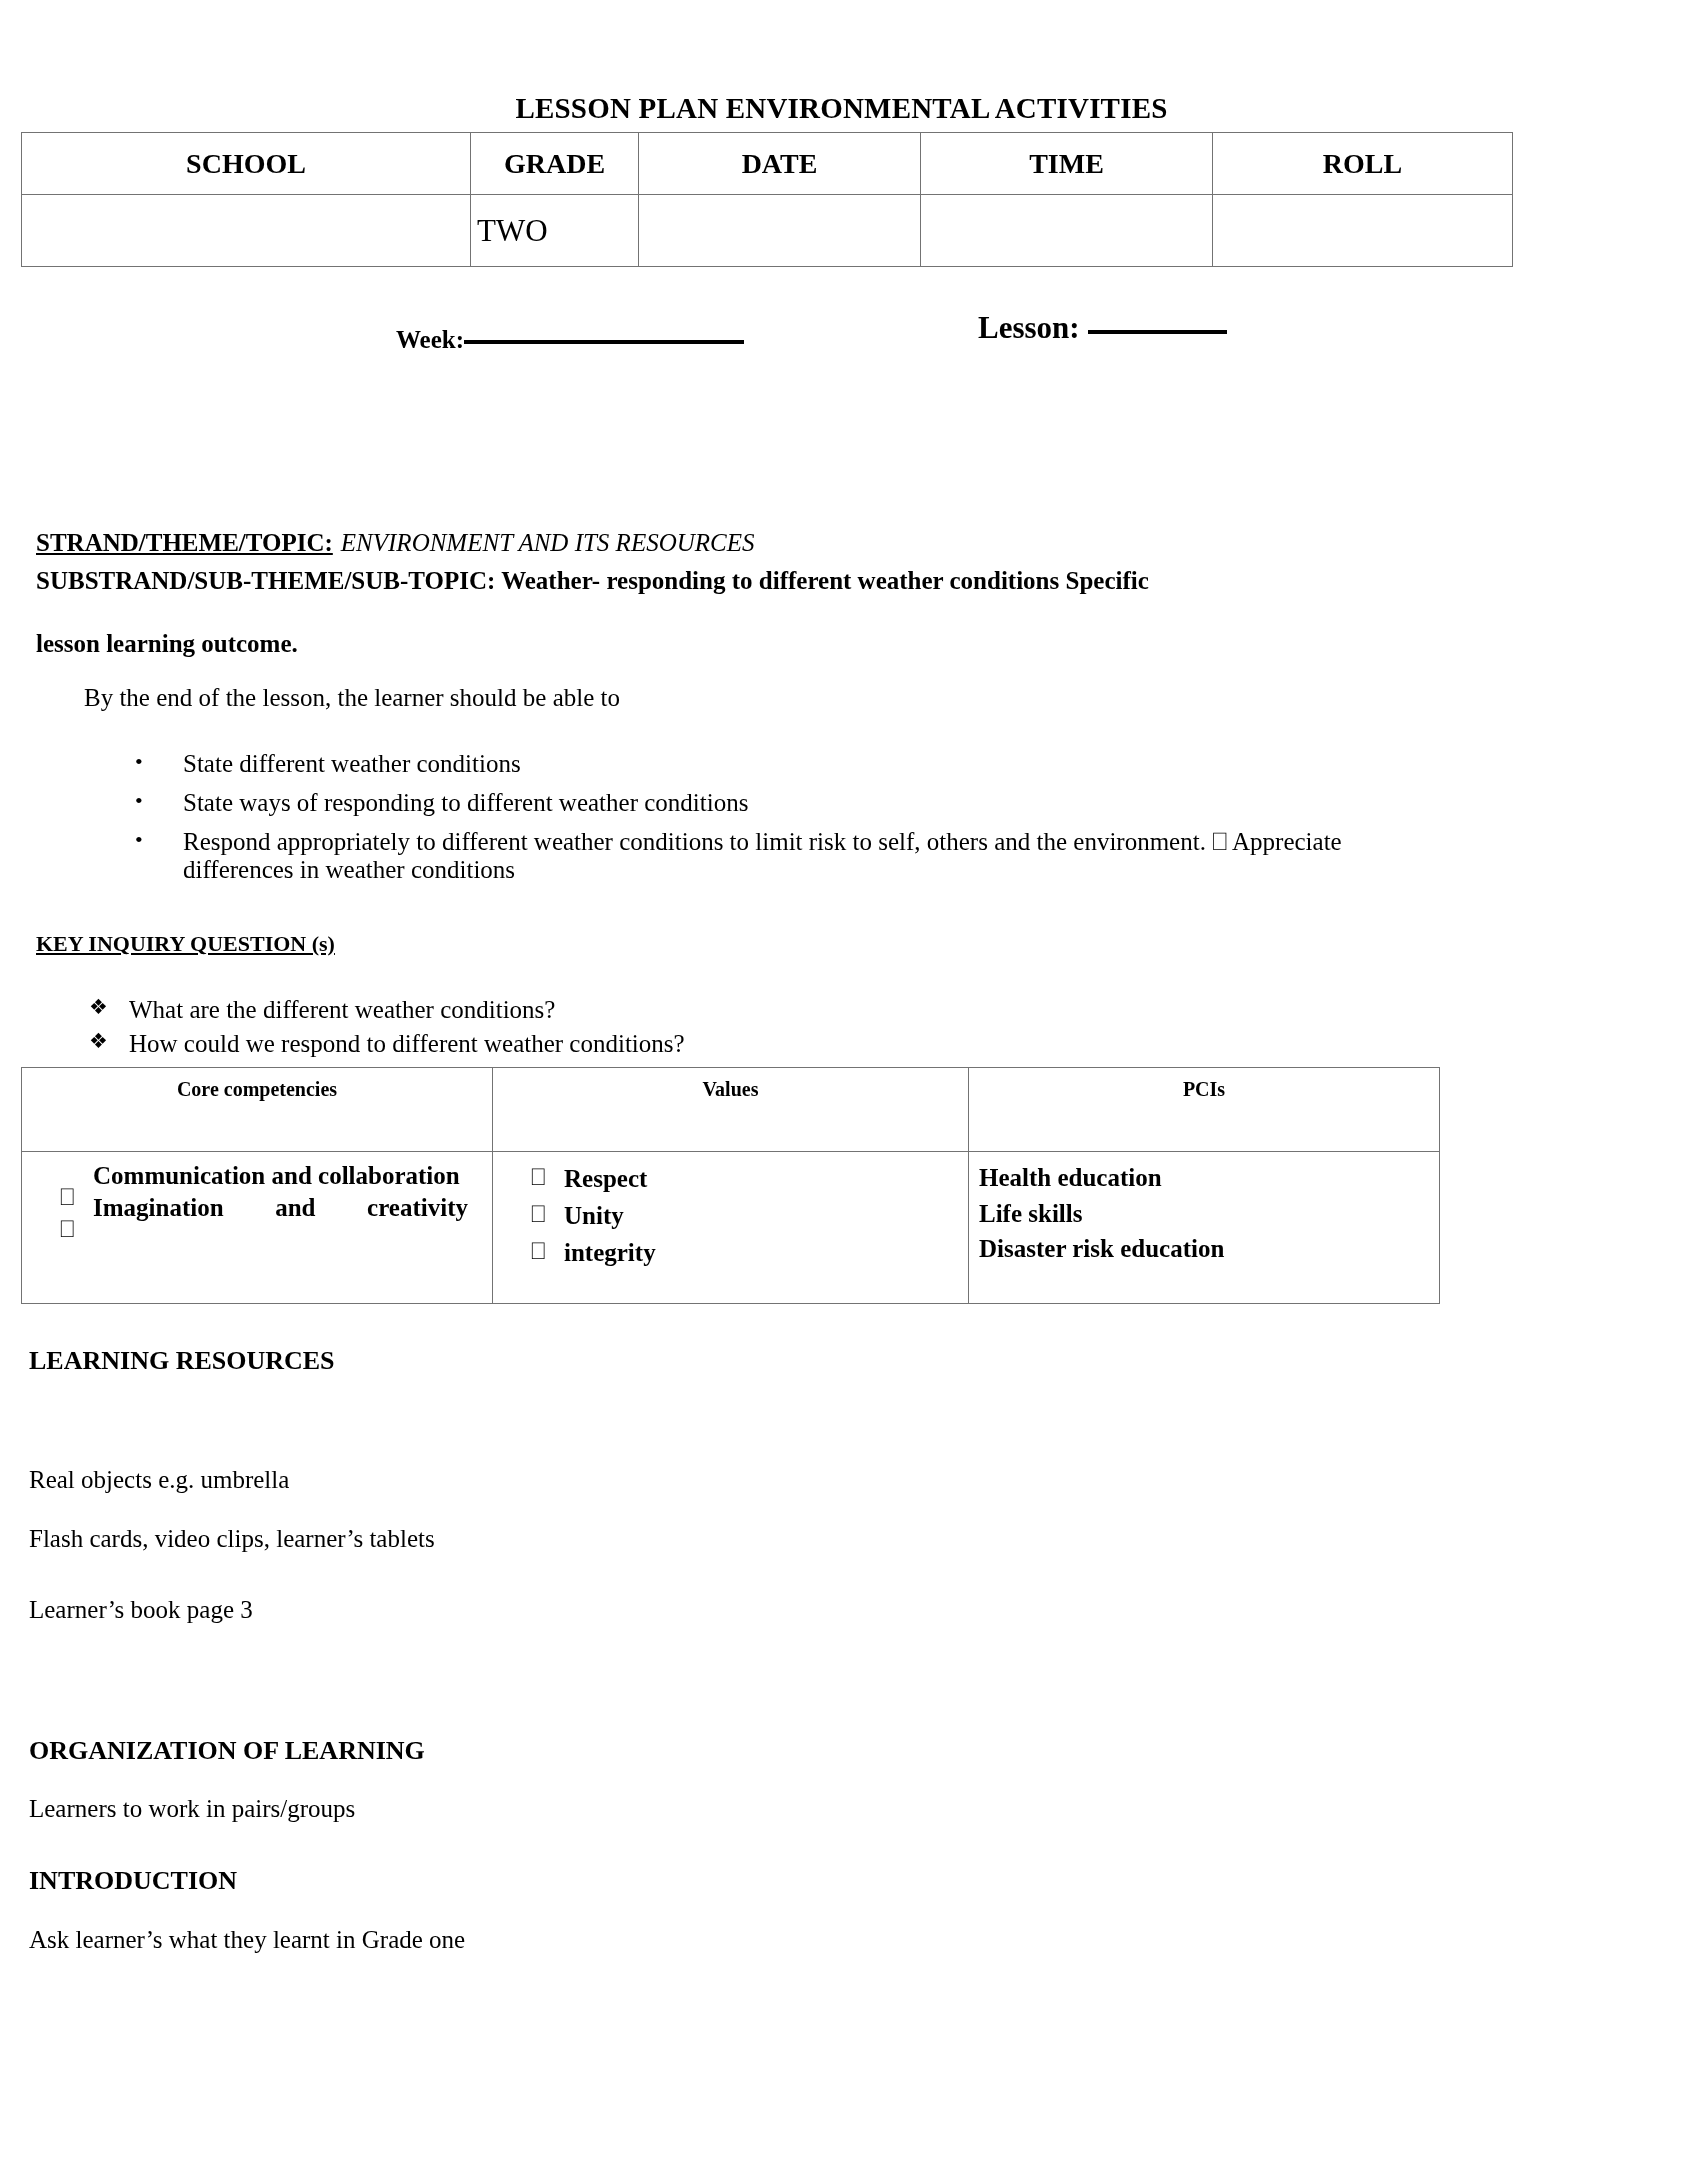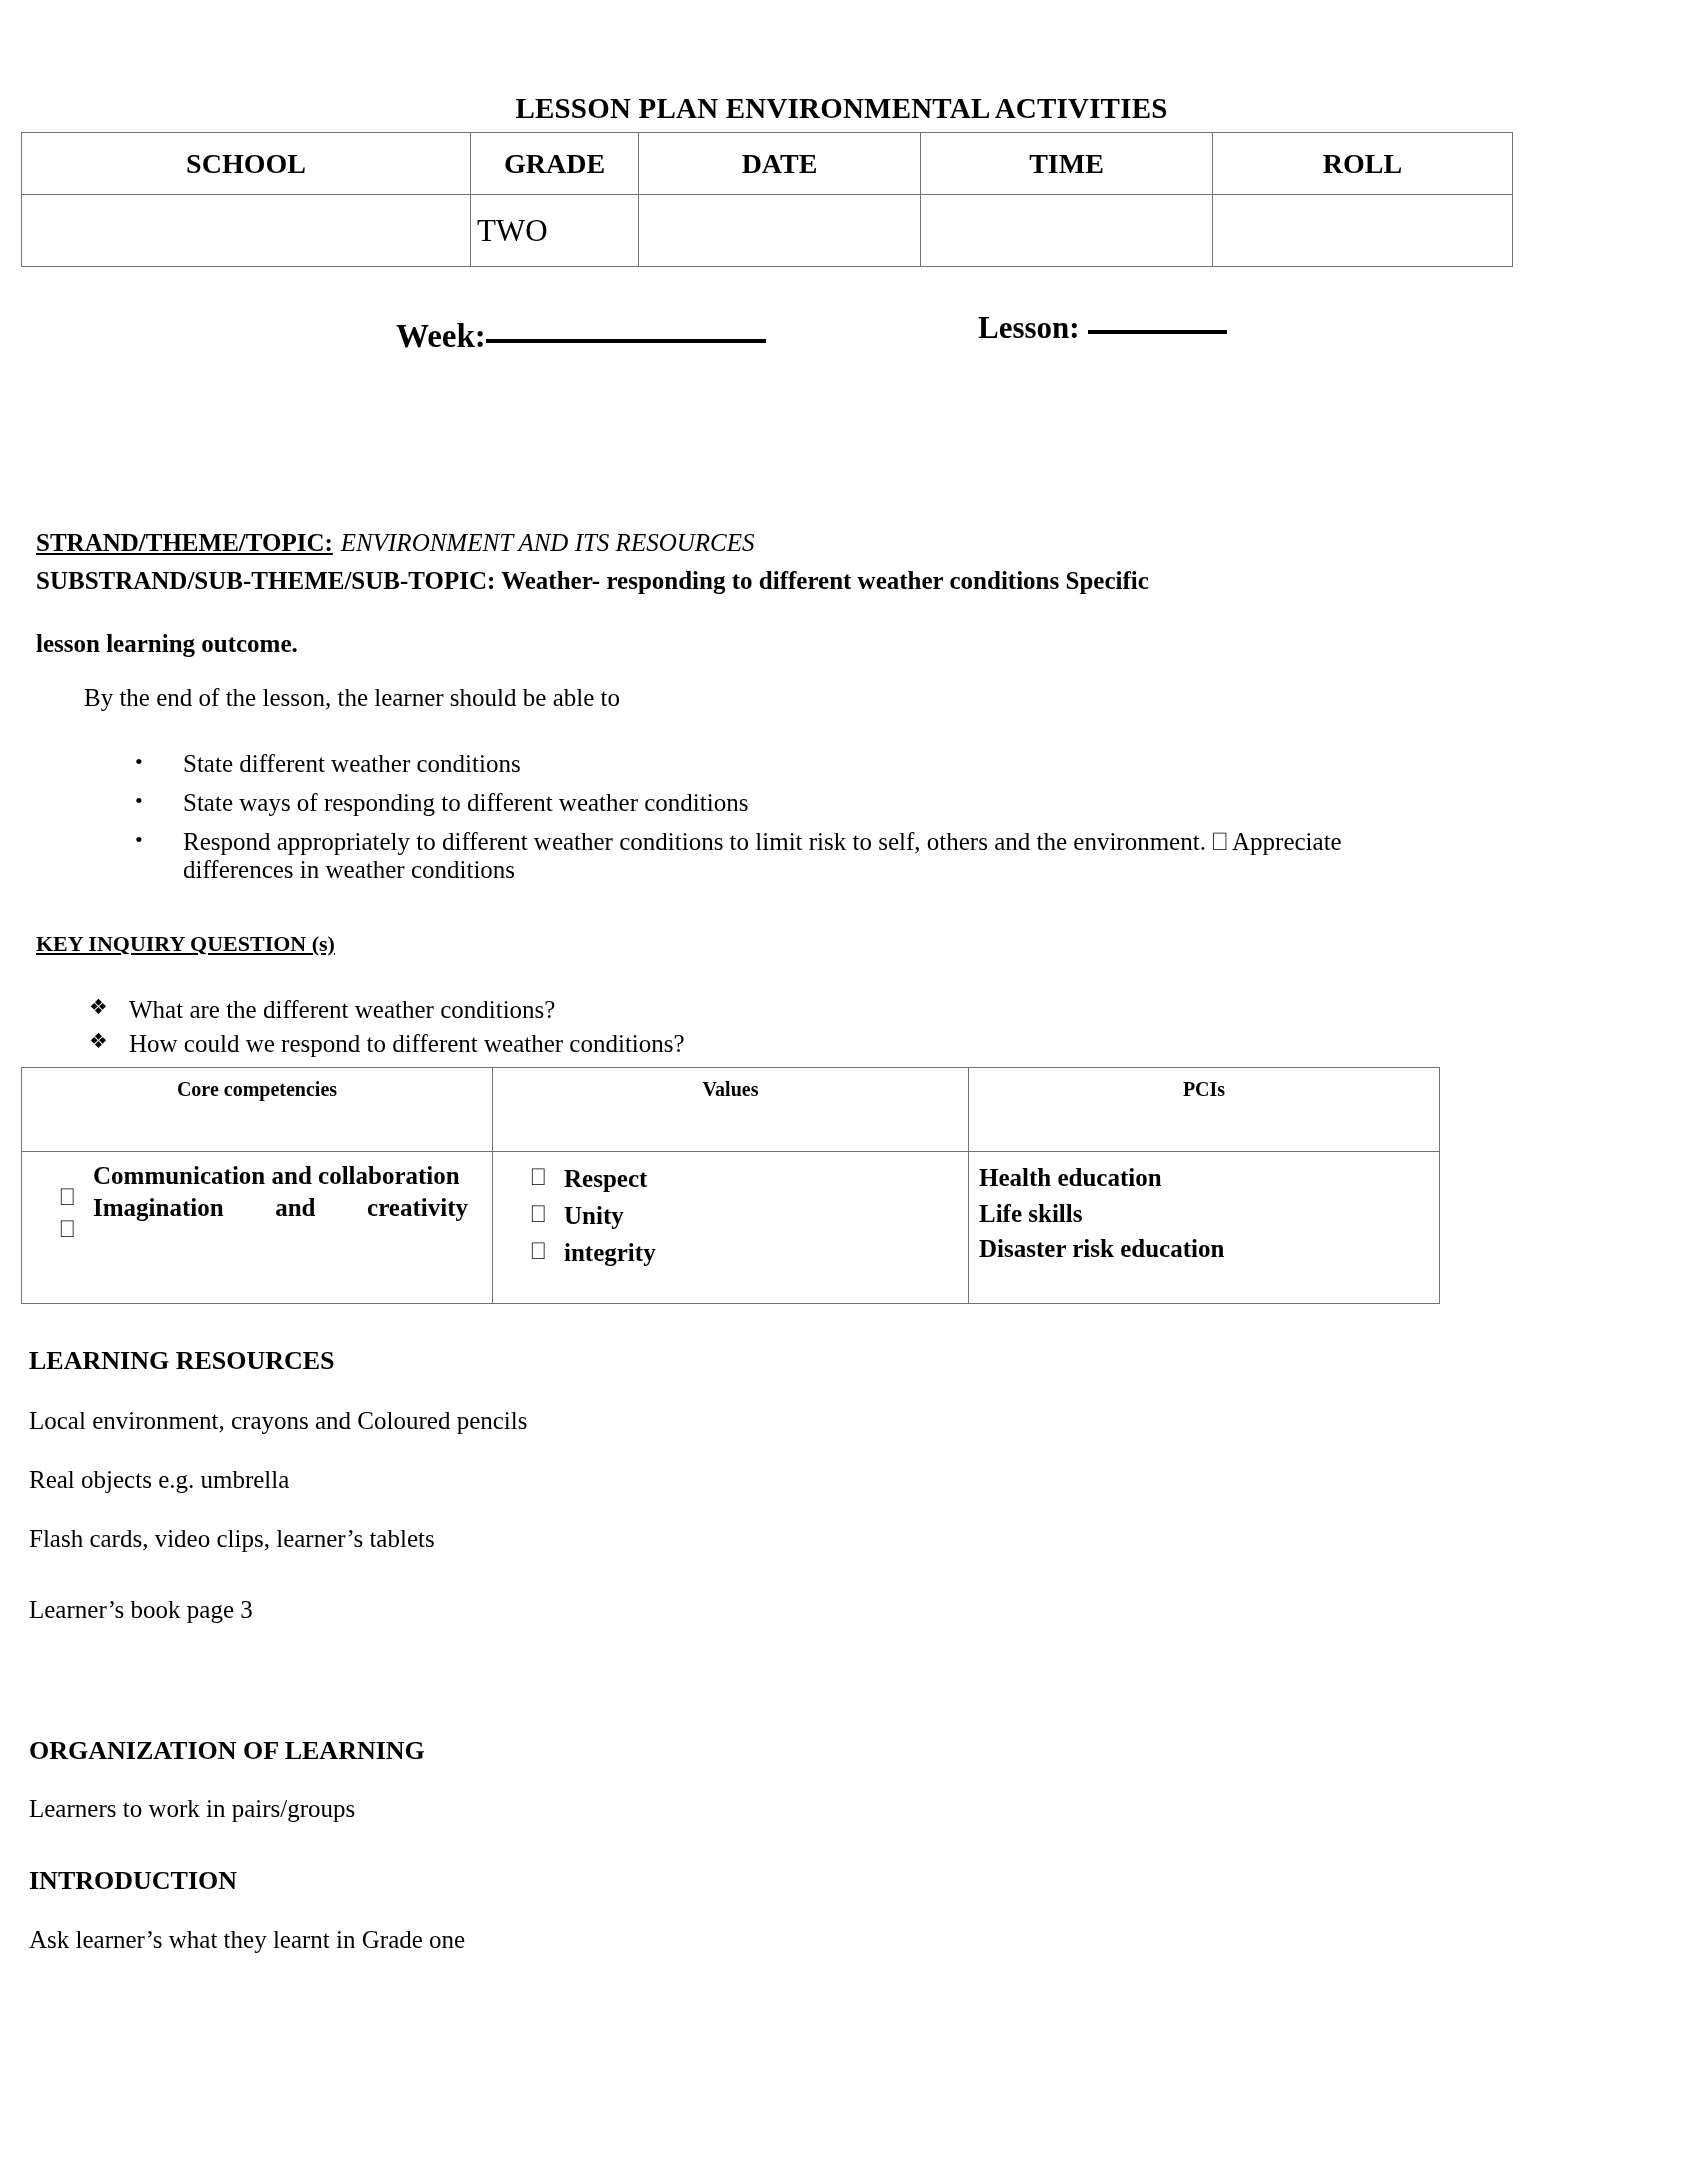--- a/index.html
+++ b/index.html
@@ -76,22 +76,22 @@
   .weekline {
     position: absolute;
     left: 0;
     top: 310px;
     width: 1683px;
     height: 44px;
   }
   .weekline .wk {
     position: absolute;
     left: 396px;
-    top: 8px;
-    font-size: 33px;
+    top: 16px;
+    font-size: 25px;
     font-weight: bold;
   }
   .weekline .ls {
     position: absolute;
     left: 978px;
     top: 0;
     font-size: 31px;
     font-weight: bold;
   }
   .rule {
@@ -360,21 +360,20 @@
           <li>Health education</li>
           <li>Life skills</li>
           <li>Disaster risk education</li>
         </ul>
       </td>
     </tr>
   </tbody>
     </table>
 
   <div class="blk sec-h lr-head">LEARNING RESOURCES</div>
-  <div class="blk sec-p lr-1">Local environment, crayons and Coloured pencils</div>
   <div class="blk sec-p lr-2">Real objects e.g. umbrella</div>
   <div class="blk sec-p lr-3">Flash cards, video clips, learner’s tablets</div>
   <div class="blk sec-p lr-4">Learner’s book page 3</div>
 
   <div class="blk sec-h org-head">ORGANIZATION OF LEARNING</div>
   <div class="blk sec-p org-p">Learners to work in pairs/groups</div>
 
   <div class="blk sec-h intro-head">INTRODUCTION</div>
   <div class="blk sec-p intro-p">Ask learner’s what they learnt in Grade one</div>
 

